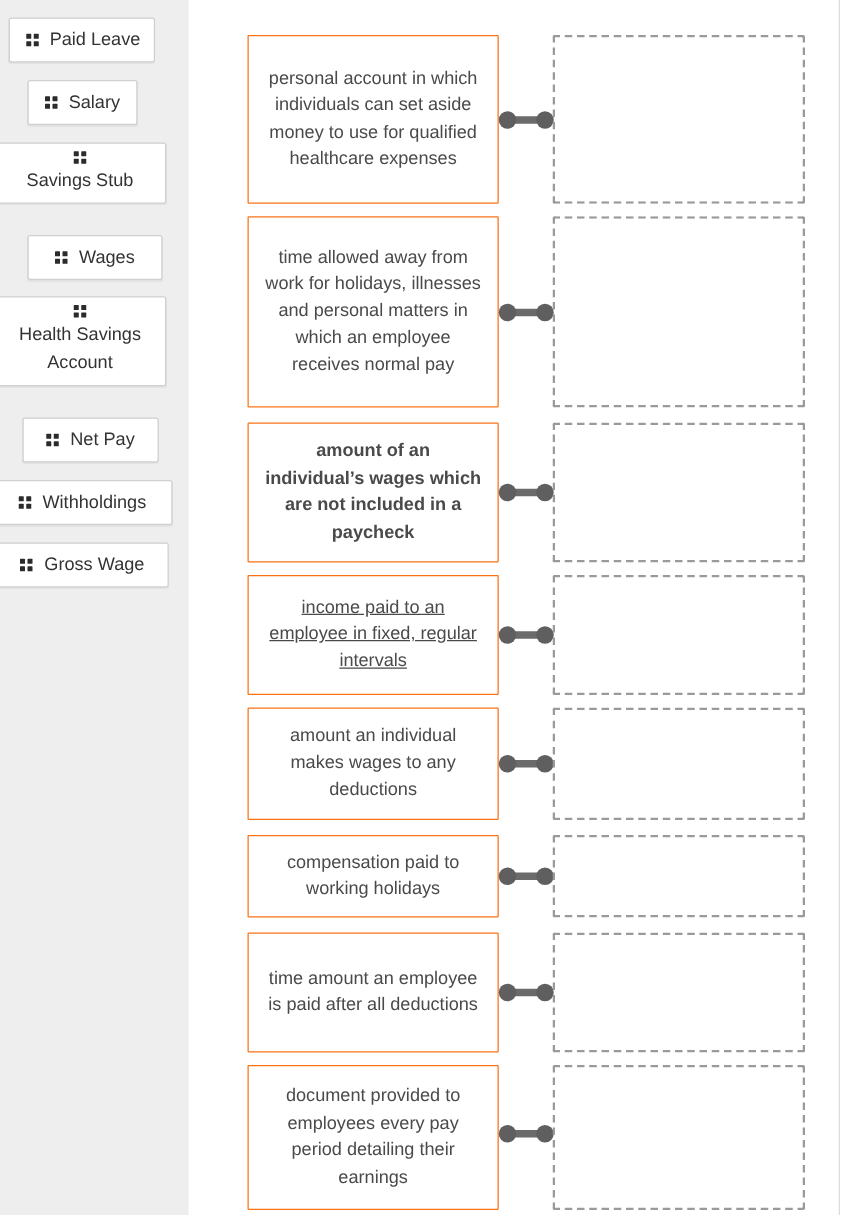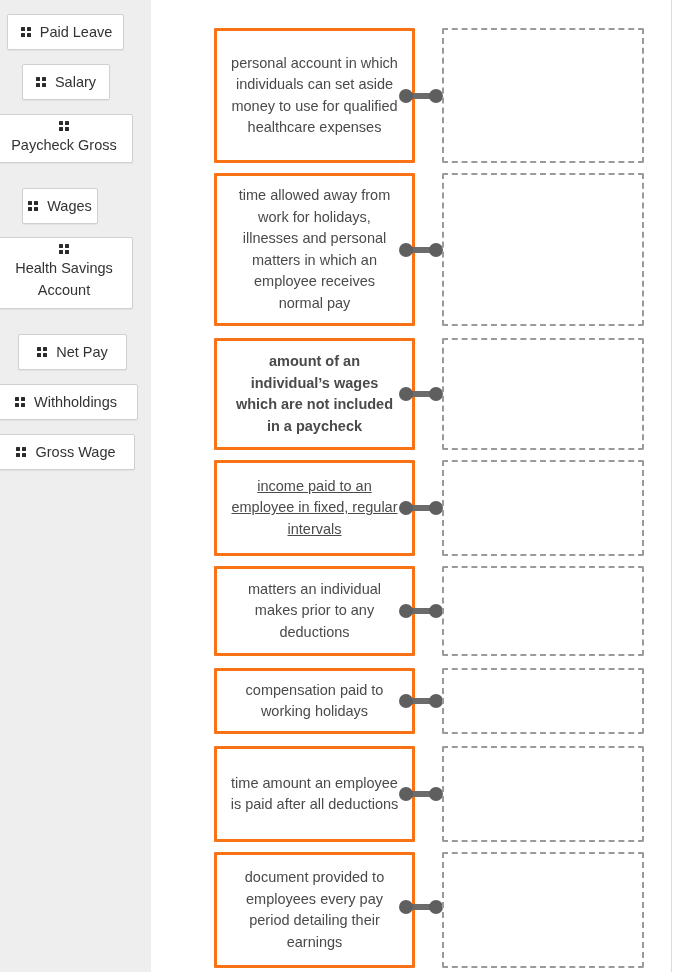--- a/index.html
+++ b/index.html
@@ -93,31 +93,30 @@
     height: 972px;
     background: #ffffff;
     overflow: hidden;
   }
 
   .prompt-card {
     position: absolute;
     left: 47px;
     width: 201px;
     background: #ffffff;
-    border: 3px solid #f97316;
+    border: 1px solid #f97316;
     border-radius: 1px;
     display: flex;
     align-items: center;
     justify-content: flex-start;
     padding: 8px 13px;
     color: #4a4a4a;
     font-size: 14.5px;
     line-height: 21.5px;
     text-align: center;
-    margin-left: 16px;
   }
 
   .dropzone {
     position: absolute;
     left: 291px;
     width: 202px;
     border: 2px dashed #9a9a9a;
     border-radius: 2px;
     background: transparent;
   }
@@ -177,23 +176,23 @@
         </span>
         <span class="tile-label">Salary</span>
       </div>
       <div class="bank-tile stacked" style="top: 114px; left: -5px; width: 138px;">
         <span class="drag-dots">
           <i></i>
           <i></i>
           <i></i>
           <i></i>
         </span>
-        <span class="tile-label">Paycheck Gross</span>
-      </div>
-      <div class="bank-tile" style="top: 188px; left: 22px; width: 76px;">
+        <span class="tile-label">Savings Stub</span>
+      </div>
+      <div class="bank-tile" style="top: 188px; left: 22px; width: 108px;">
         <span class="drag-dots">
           <i></i>
           <i></i>
           <i></i>
           <i></i>
         </span>
         <span class="tile-label">Wages</span>
       </div>
       <div class="bank-tile stacked" style="top: 237px; left: -5px; width: 138px;">
         <span class="drag-dots">
@@ -266,21 +265,21 @@
       <div class="prompt-card" style="top: 460px; height: 96px; text-decoration: underline;">
         <span>income paid to an employee in fixed, regular intervals</span>
       </div>
       <span class="connector" style="top: 500px;">
         <span class="bar"></span>
         <span class="knob left"></span>
         <span class="knob right"></span>
       </span>
       <div class="dropzone" style="top: 460px; height: 96px;"><span></span></div>
       <div class="prompt-card" style="top: 566px; height: 90px;">
-        <span>matters an individual makes prior to any deductions</span>
+        <span>amount an individual makes wages to any deductions</span>
       </div>
       <span class="connector" style="top: 603px;">
         <span class="bar"></span>
         <span class="knob left"></span>
         <span class="knob right"></span>
       </span>
       <div class="dropzone" style="top: 566px; height: 90px;"><span></span></div>
       <div class="prompt-card" style="top: 668px; height: 66px;">
         <span>compensation paid to working holidays</span>
       </div>

